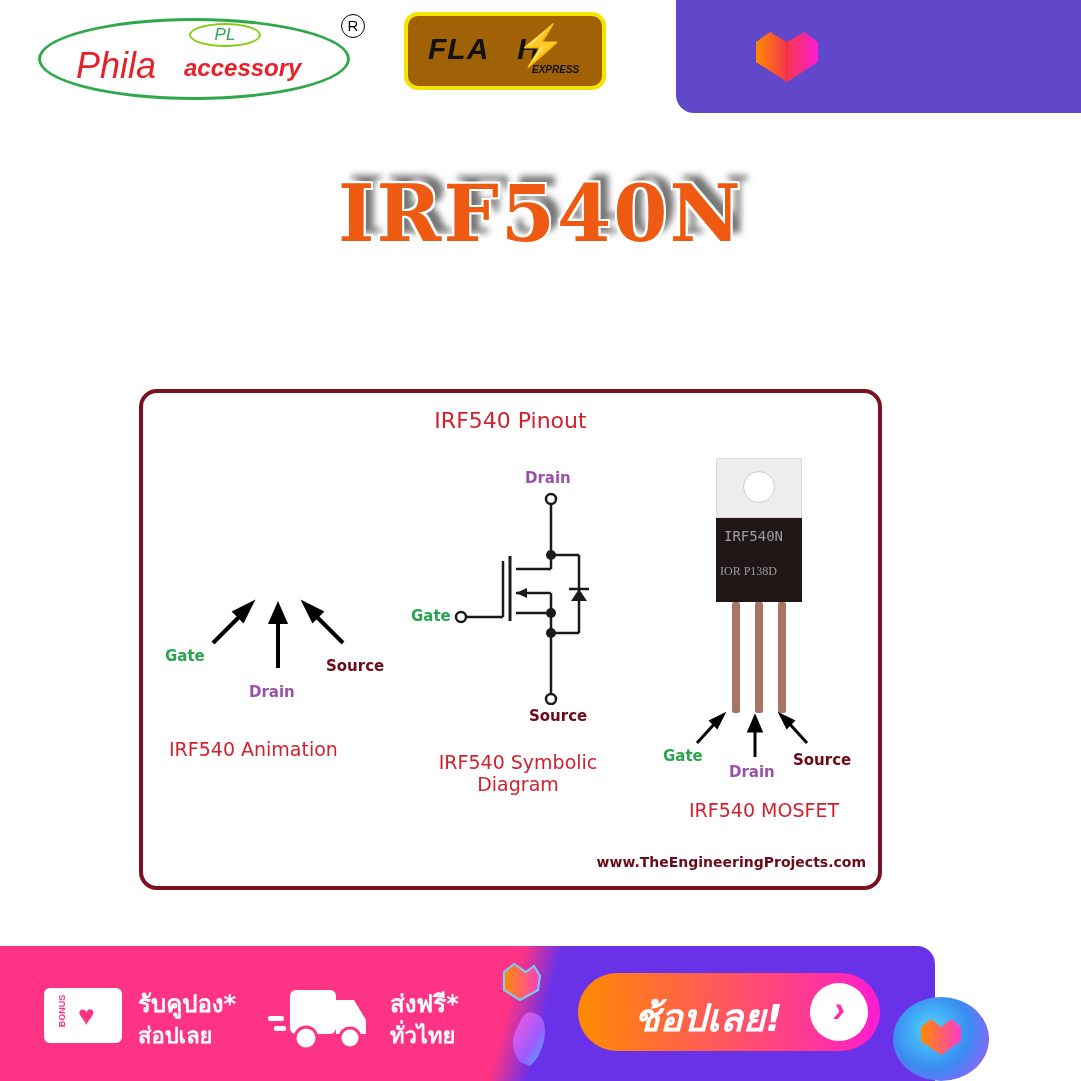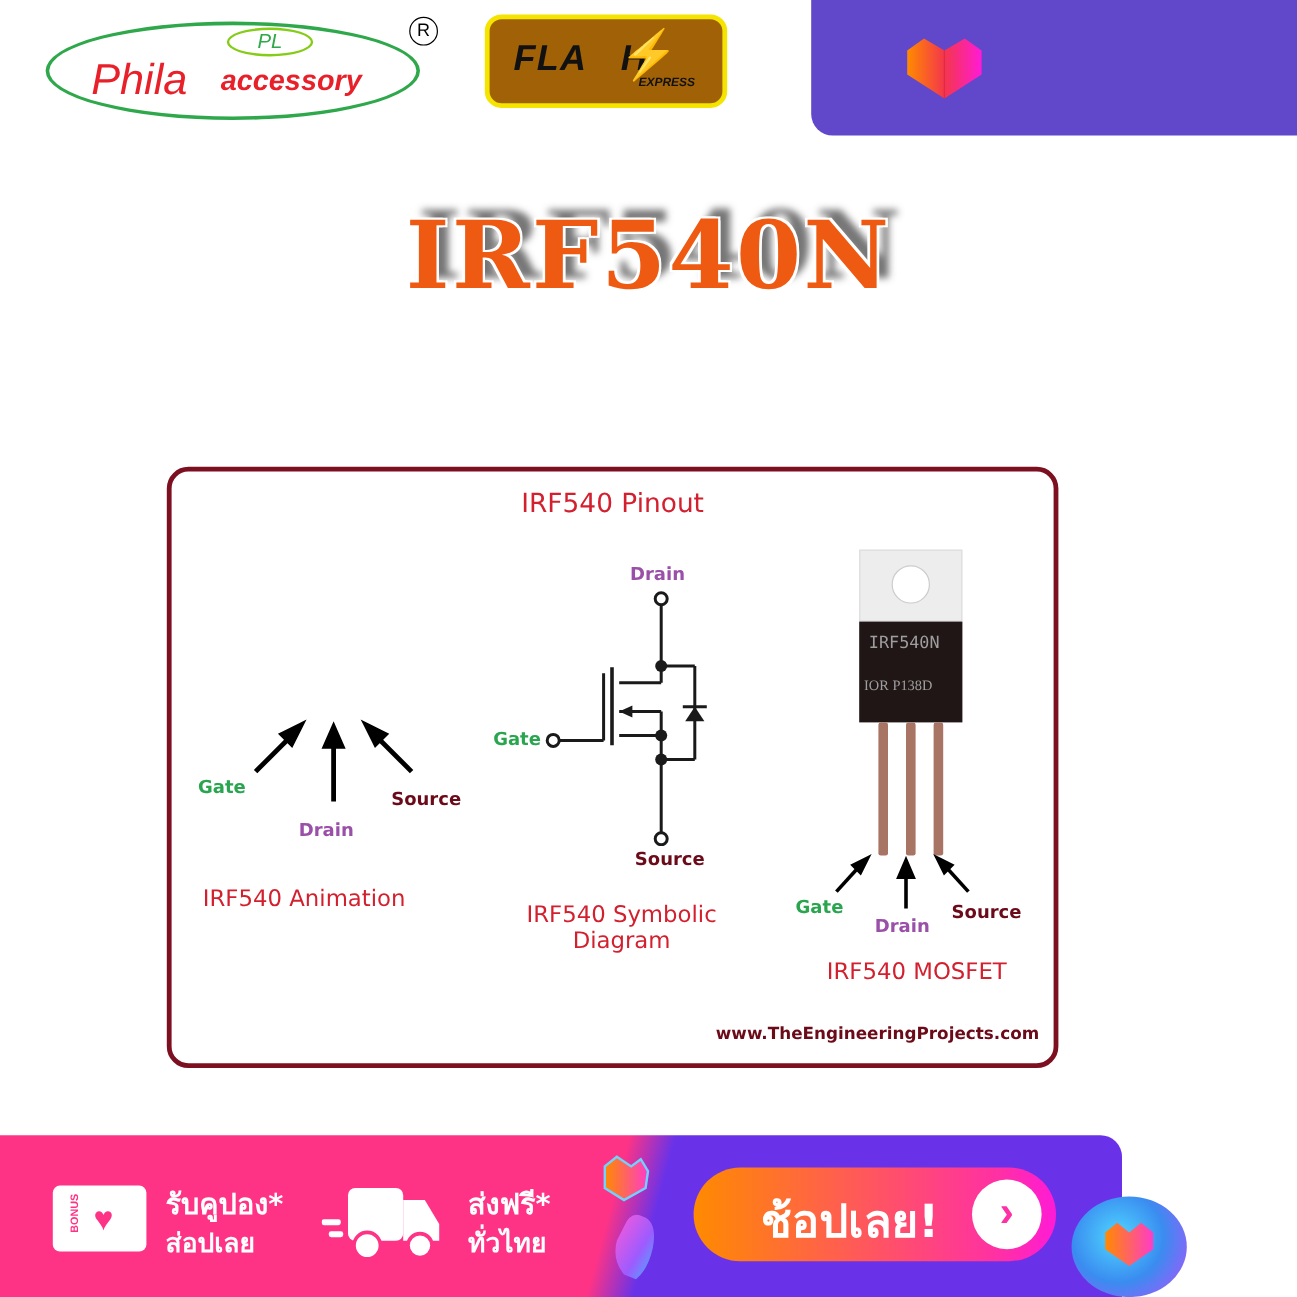--- a/index.html
+++ b/index.html
@@ -54,21 +54,21 @@
     .photo .body .t2 { position: absolute; left: 4px; top: 46px; color: #9e9e9e; font-size: 12px; font-family: Liberation Serif, serif; }
     .photo .leg { position: absolute; top: 144px; width: 8px; height: 111px; background: #a87565; border-radius: 2px; }
 
     
     .banner { position: absolute; left: 0; top: 946px; width: 935px; height: 135px; background: linear-gradient(105deg, #ff3386 0%, #ff3386 54%, #6a32e8 58%, #6a32e8 100%); border-top-right-radius: 18px; }
     .bonus-icon { position: absolute; left: 44px; top: 42px; width: 78px; height: 55px; background: #fff; border-radius: 6px; }
     .bonus-icon .txt { position: absolute; left: 2px; top: 18px; transform: rotate(-90deg); font-size: 9px; font-weight: bold; color: #ff3386; }
     .bonus-icon .h { position: absolute; left: 34px; top: 14px; color: #ff3386; font-size: 28px; line-height: 28px; }
     .b-text { position: absolute; color: #fff; font-weight: bold; font-family: "DejaVu Sans", sans-serif; }
     .truck { position: absolute; left: 268px; top: 40px; width: 100px; height: 66px; }
-    .shop-btn { position: absolute; left: 578px; top: 973px; width: 302px; height: 78px; border-radius: 40px; background: linear-gradient(90deg, #ff8a00, #ff2fa6 85%, #ff1bd6); }
+    .shop-btn { position: absolute; left: 578px; top: 973px; width: 302px; height: 78px; border-radius: 40px; background: linear-gradient(90deg, #ff8a00, #ff2fa6 85%, #ff1bd6); font-style: italic; }
     .shop-btn .label { position: absolute; left: 56px; top: 14px; color: #fff; font-size: 38px; font-weight: bold; font-family: "DejaVu Sans", sans-serif; }
     .shop-btn .chev { position: absolute; left: 232px; top: 10px; width: 58px; height: 58px; border-radius: 50%; background: #fff; color: #ff2fa6; font-size: 36px; font-weight: bold; text-align: center; line-height: 54px; }
     .coin { position: absolute; left: 893px; top: 997px; width: 96px; height: 84px; border-radius: 50%; background: radial-gradient(circle at 40% 40%, #4fd6ff 0%, #3a8cf0 50%, #b84dff 100%); }
     .coin .heart { position: absolute; left: 26px; top: 20px; width: 44px; height: 40px; }
     .hand { position: absolute; left: 500px; top: 962px; width: 60px; height: 110px; }
   </style>
 </head>
 <body>
 
 <div class="phila">

